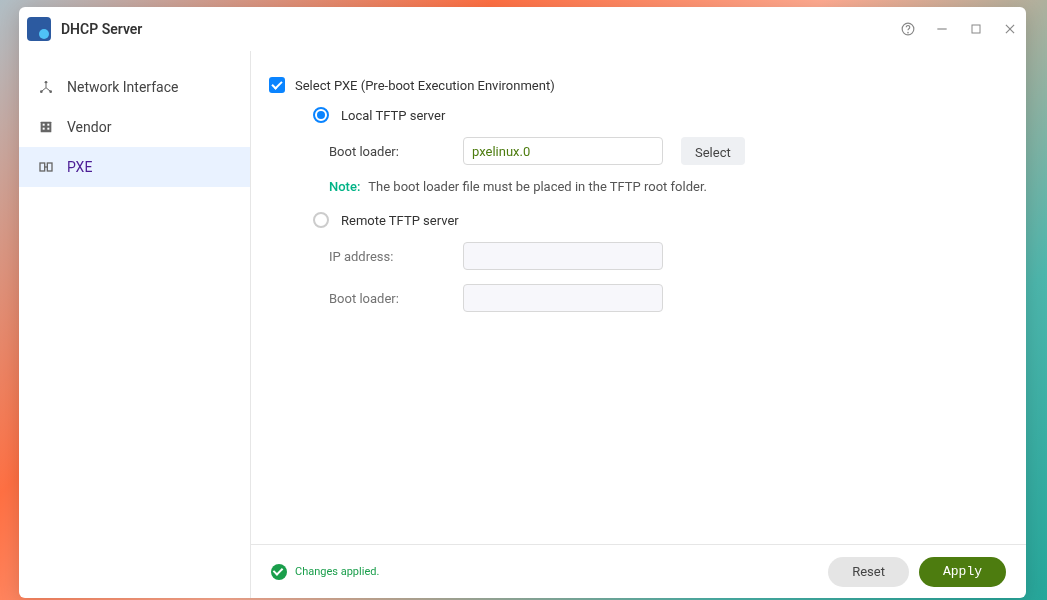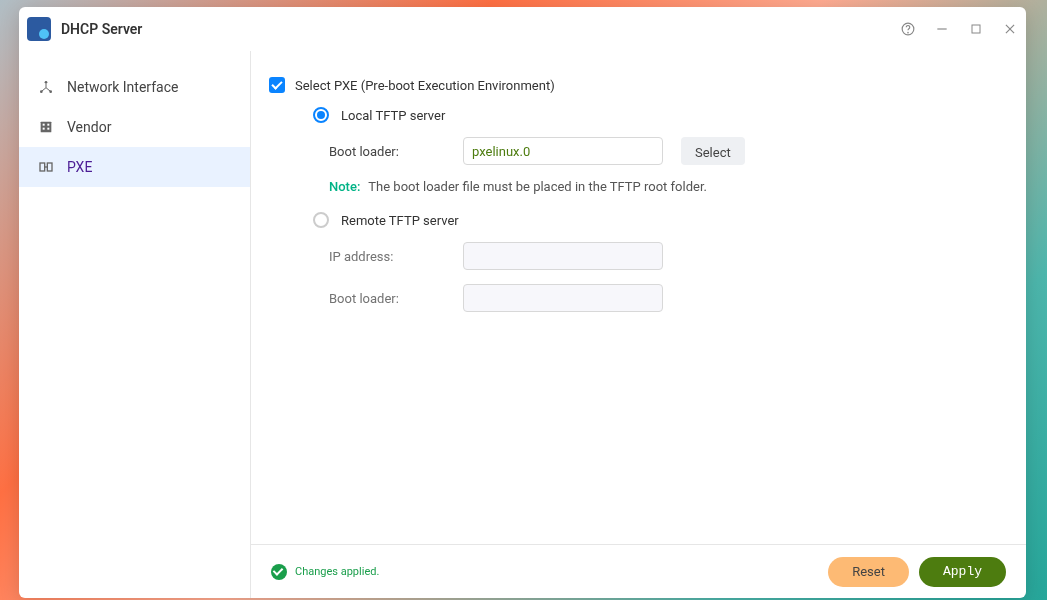--- a/index.html
+++ b/index.html
@@ -31,21 +31,21 @@
 input[type=text] { height: 28px; border: 1px solid #d8d8d8; border-radius: 4px; padding: 0 8px; font-size: 13px; width: 200px; color: #4d7c0f; }
 input[type=text]:disabled { background: #f7f7fb; color: #bbb; }
 .btn { height: 28px; padding: 8px 14px; border: none; border-radius: 4px; background: #eef0f3; color: #444; font-size: 13px; cursor: pointer; margin-left: 10px; }
 .note { color: #00b386; font-weight: 500; }
 .note-text { color: #555; }
 .footer { border-top: 1px solid #e6e6e6; height: 54px; display: flex; align-items: center; padding: 0 20px; }
 .status { display: flex; align-items: center; flex: 1; color: #1a9e4b; font-size: 11px; }
 .status-icon { width: 16px; height: 16px; background: #1a9e4b; border-radius: 50%; margin-right: 8px; position: relative; }
 .status-icon::after { content: ""; position: absolute; left: 4px; top: 2px; width: 4px; height: 7px; border: solid #fff; border-width: 0 2px 2px 0; transform: rotate(45deg); }
 .footer-btn { height: 30px; padding: 0 24px; border: none; border-radius: 15px; font-size: 13px; cursor: pointer; margin-left: 10px; }
-.footer-btn.reset { background: #fdba74; color: #444; }
+.footer-btn.reset { background: #e5e5e5; color: #444; }
 .footer-btn.apply { background: #4d7c0f; color: #fff; font-family: Liberation Mono, monospace; }
 </style>
 </head>
 <body>
 
 <div class="window">
   <div class="titlebar">
     <div class="titlebar-icon"></div>
     <div class="titlebar-title">DHCP Server</div>
     <div class="titlebar-controls">

